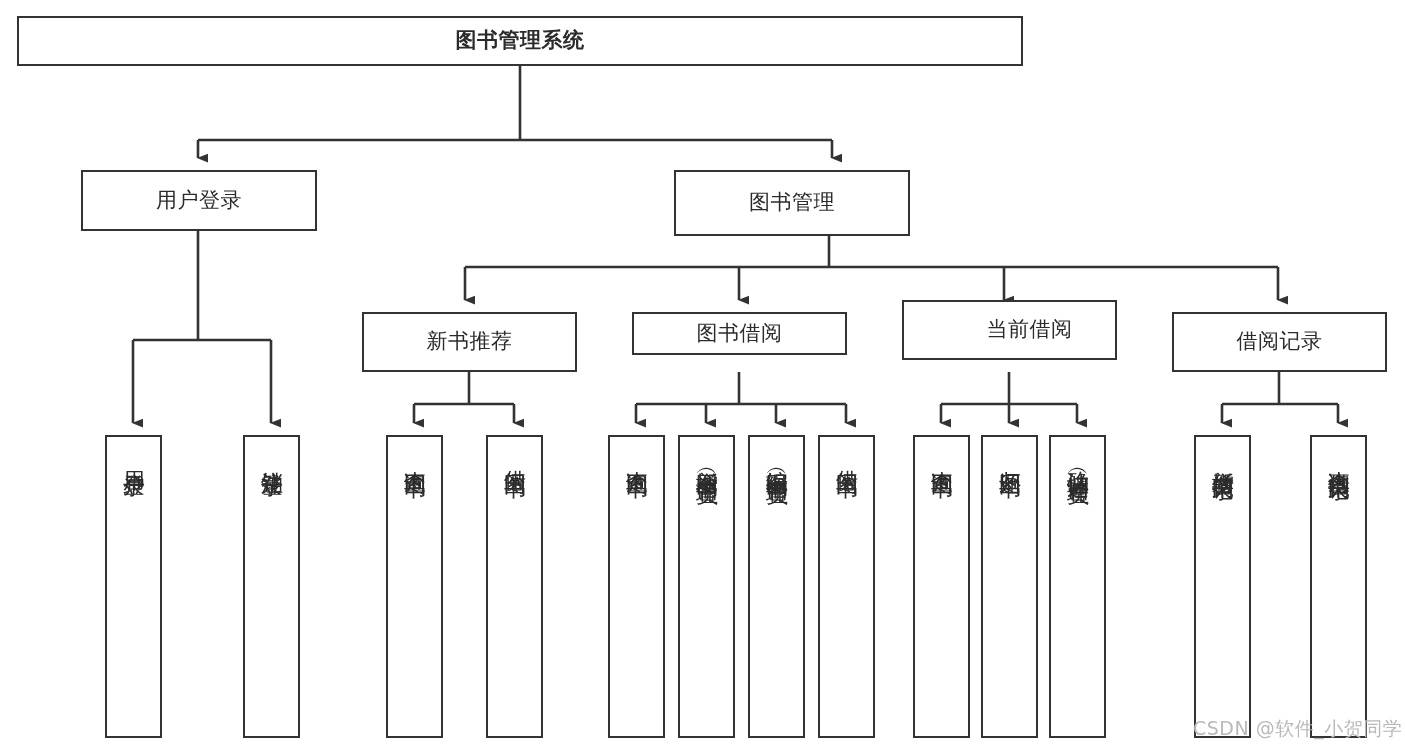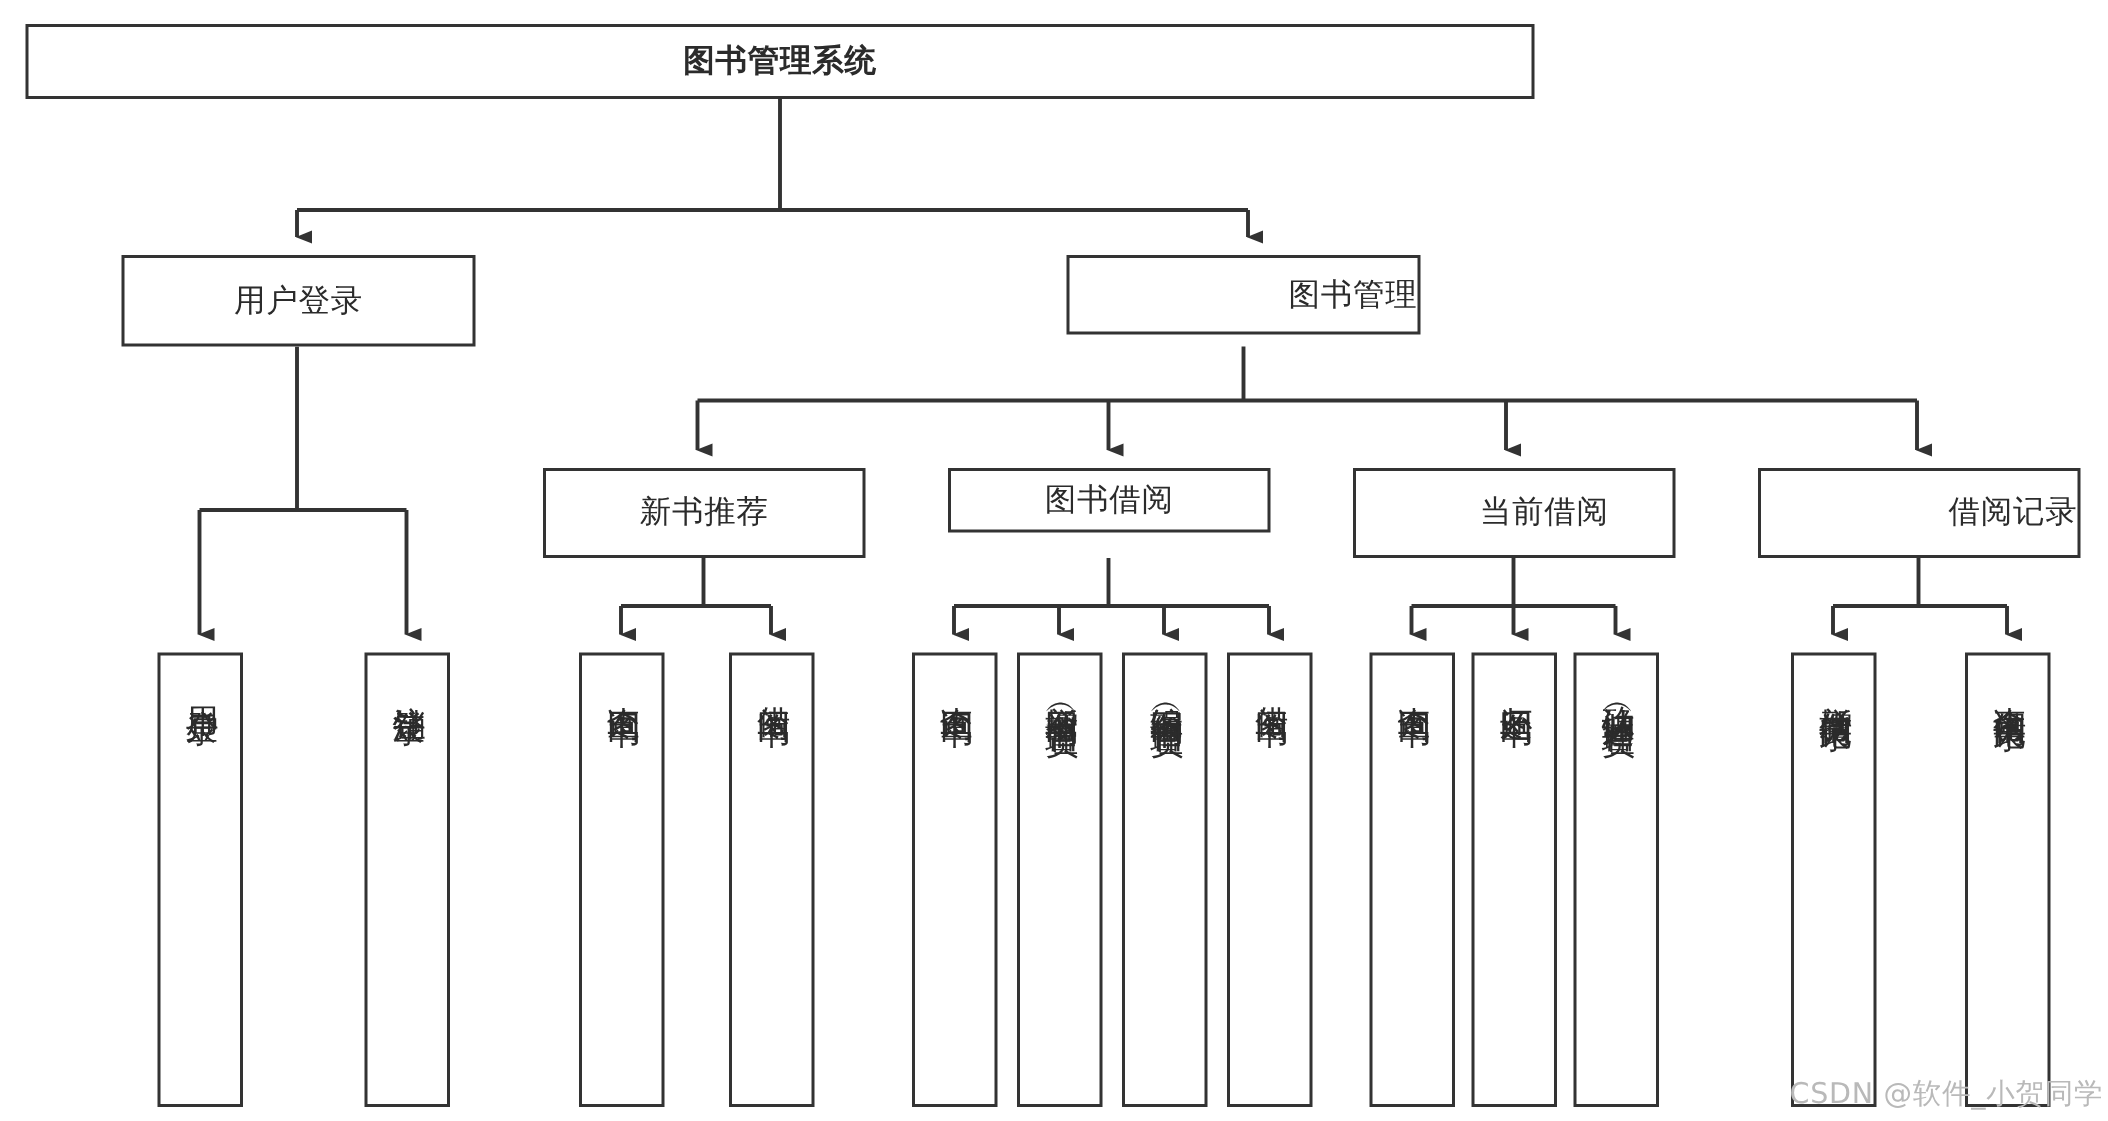--- a/index.html
+++ b/index.html
@@ -124,34 +124,34 @@
     </g>
   </svg>
 
   <div class="node horizontal" style="left:17px; top:16px; width:1006px; height:50px;font-weight:bold;">
     <span class="node-label">图书管理系统</span>
   </div>
 
   <div class="node horizontal" style="left:81px; top:170px; width:236px; height:61px;">
     <span class="node-label">用户登录</span>
   </div>
-  <div class="node horizontal" style="left:711px; top:170px; width:236px; height:53px;justify-content:flex-end;">
+  <div class="node horizontal" style="left:674px; top:170px; width:236px; height:66px;">
     <span class="node-label">图书管理</span>
   </div>
 
   <div class="node horizontal" style="left:362px; top:312px; width:215px; height:60px;">
     <span class="node-label">新书推荐</span>
   </div>
   <div class="node horizontal" style="left:632px; top:312px; width:215px; height:43px;">
     <span class="node-label">图书借阅</span>
   </div>
-  <div class="node horizontal" style="left:902px; top:312px; width:215px; height:60px;padding-left:40px;">
+  <div class="node horizontal" style="left:902px; top:300px; width:215px; height:60px;padding-left:40px;">
     <span class="node-label">当前借阅</span>
   </div>
-  <div class="node horizontal" style="left:1172px; top:312px; width:215px; height:60px;justify-content:flex-end;">
+  <div class="node horizontal" style="left:1172px; top:312px; width:215px; height:60px;">
     <span class="node-label">借阅记录</span>
   </div>
 
   <div class="node vertical" style="left:105px; top:435px; width:57px; height:303px;">
     <span class="node-label">用户登录</span>
   </div>
   <div class="node vertical" style="left:243px; top:435px; width:57px; height:303px;">
     <span class="node-label">注销登录</span>
   </div>
 

